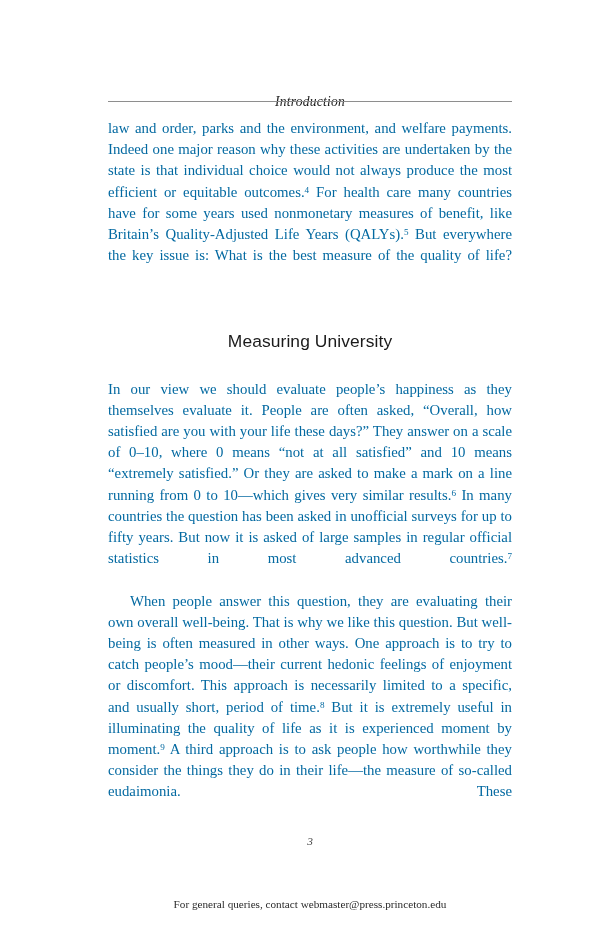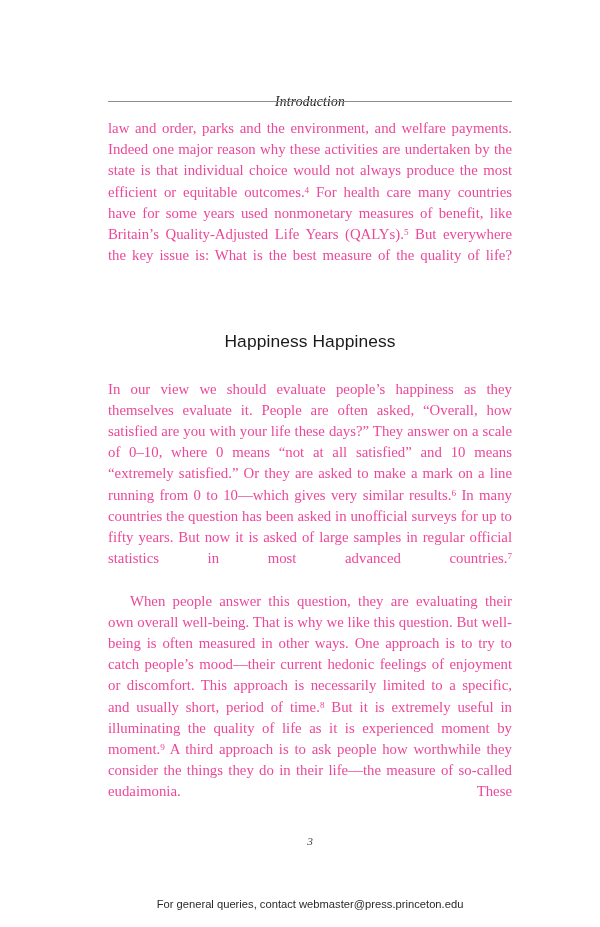--- a/index.html
+++ b/index.html
@@ -63,21 +63,21 @@
     top: 118px;
     width: 404px;
   }
 
   p.body {
     margin: 0;
     font-size: 14.8px;
     line-height: 21.2px;
     text-align: justify;
     text-justify: inter-word;
-    color: #ec4899;
+    color: #0369a1;
     hyphens: none;
   }
   p.body.indent {
     text-indent: 22px;
   }
   
   p.body::after {
     content: "";
     display: inline-block;
     width: 100%;
@@ -116,42 +116,42 @@
     color: #454545;
   }
 
   
   .footer {
     position: absolute;
     left: 108px;
     top: 898px;
     width: 404px;
     text-align: center;
-    font-family: Liberation Sans, sans-serif;
+    font-family: Liberation Serif, serif;
     font-size: 11.2px;
     color: #2a2a2a;
   }
 </style>
 </head>
 <body>
 
 <div class="page">
 
 
   <div class="runhead">Introduction</div>
 
   <div class="rule"></div>
 
   <div class="column">
 
     <p class="body"><span>law and order, parks and the environment, and welfare payments. Indeed one major reason why these activities are undertaken by the state is that individual choice would not always produce the most efficient or equitable outcomes.</span><sup>4</sup><span> For health care many countries have for some years used nonmonetary measures of benefit, like Britain’s Quality-Adjusted Life Years (QALYs).</span><sup>5</sup><span> But everywhere the key issue is: What is the best measure of the quality of life?</span></p>
 
     <div class="gap-before-heading"></div>
 
-    <h2 class="section">Happiness Happiness</h2>
+    <h2 class="section">Measuring University</h2>
 
     <div class="gap-after-heading"></div>
 
     <p class="body"><span>In our view we should evaluate people’s happiness as they themselves evaluate it. People are often asked, “Overall, how satisfied are you with your life these days?” They answer on a scale of 0–10, where 0 means “not at all satisfied” and 10 means “extremely satisfied.” Or they are asked to make a mark on a line running from 0 to 10—which gives very similar results.</span><sup>6</sup><span> In many countries the question has been asked in unofficial surveys for up to fifty years. But now it is asked of large samples in regular official statistics in most advanced countries.</span><sup>7</sup></p>
 
     <div class="gap-para"></div>
 
     <p class="body indent"><span>When people answer this question, they are evaluating their own overall well-being. That is why we like this question. But well-being is often measured in other ways. One approach is to try to catch people’s mood—their current hedonic feelings of enjoyment or discomfort. This approach is necessarily limited to a specific, and usually short, period of time.</span><sup>8</sup><span> But it is extremely useful in illuminating the quality of life as it is experienced moment by moment.</span><sup>9</sup><span> A third approach is to ask people how worthwhile they consider the things they do in their life—the measure of so-called eudaimonia. These</span></p>
 
   </div>

